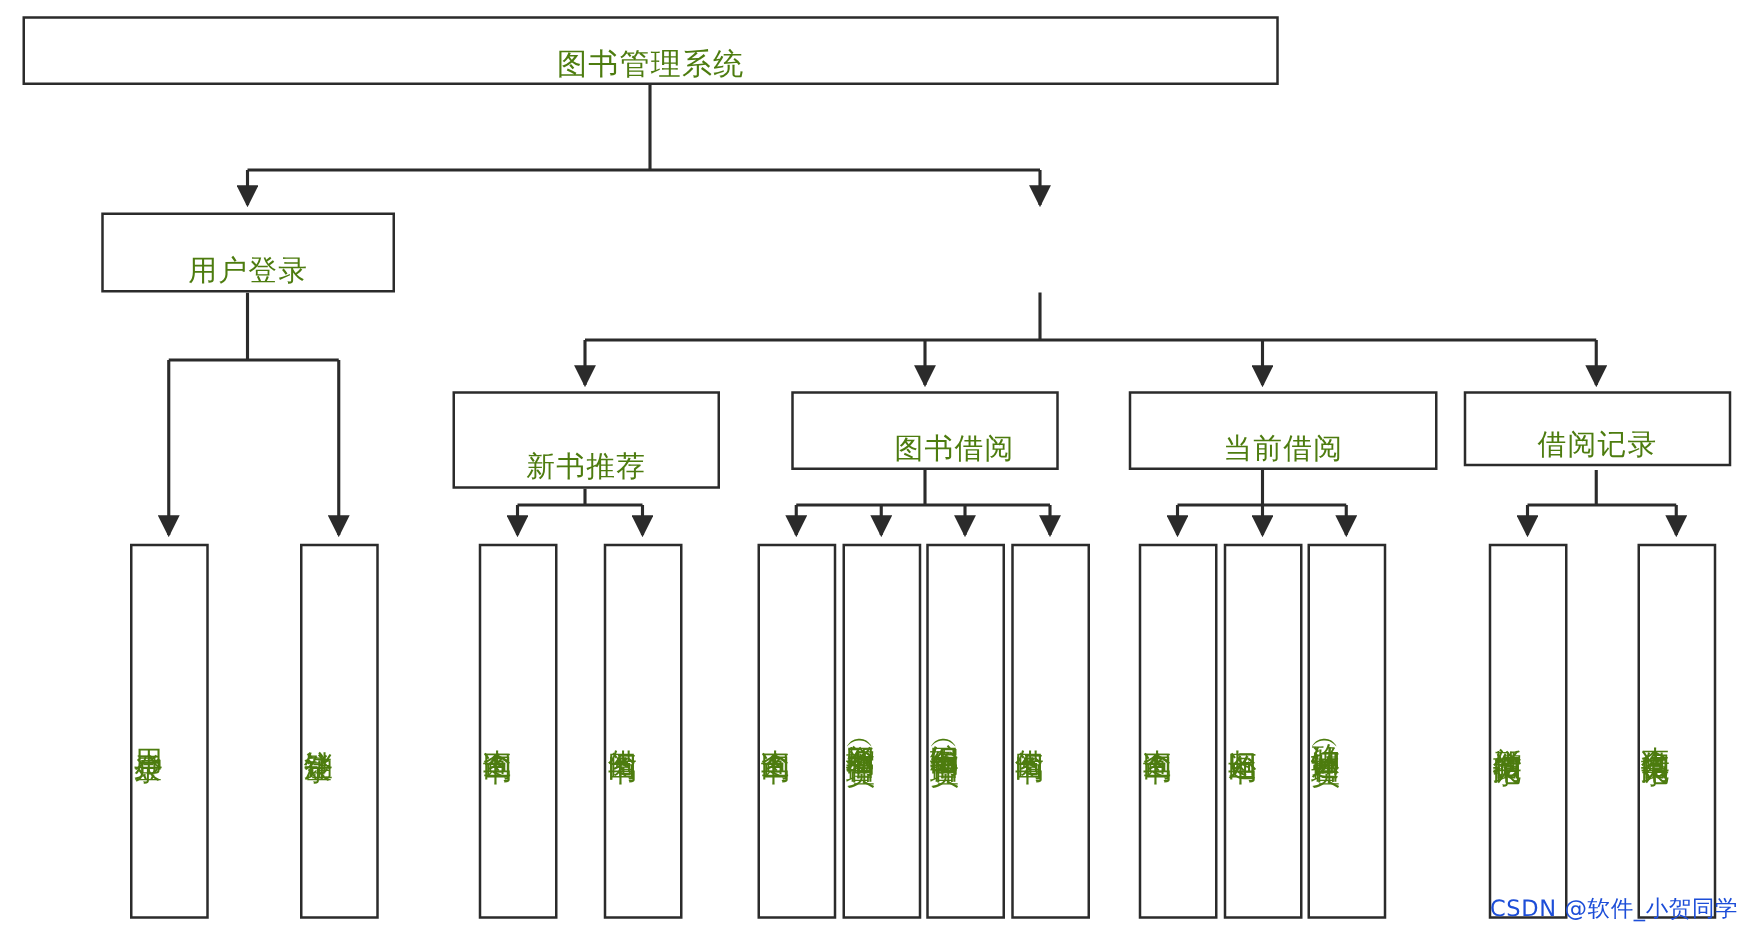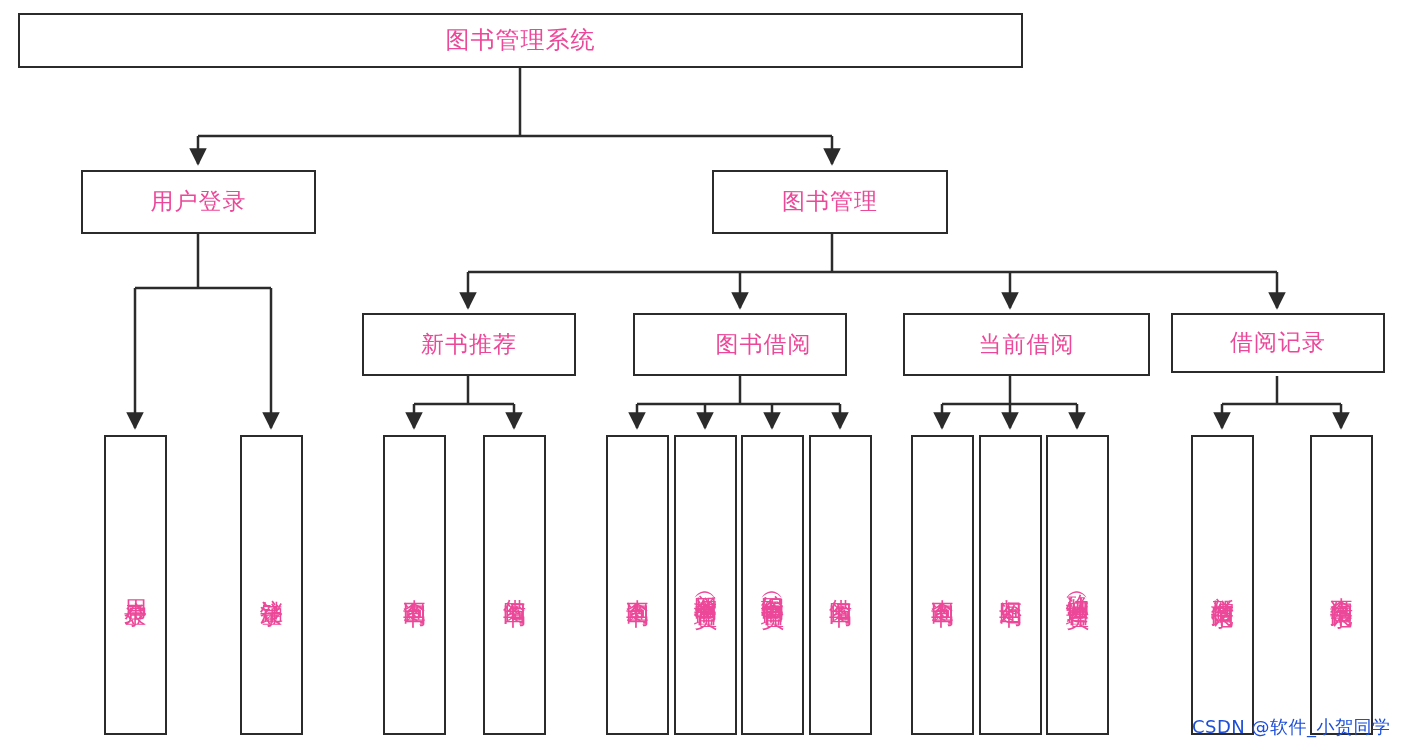--- a/index.html
+++ b/index.html
@@ -27,23 +27,23 @@
     width: 1405px;
     height: 747px;
     pointer-events: none;
   }
   .node {
     position: absolute;
     box-sizing: border-box;
     border: 2.5px solid #2b2b2b;
     background: #ffffff;
     display: flex;
-    align-items: center;
+    align-items: flex-end;
     justify-content: center;
-    color: #ec4899;
+    color: #4d7c0f;
     overflow: hidden;
   }
   .node.horiz {
     font-size: 23px;
     letter-spacing: 1px;
     line-height: 1.2;
   }
   .node.vert {
     writing-mode: vertical-rl;
     text-orientation: upright;
@@ -124,25 +124,22 @@
     </g>
   </svg>
 
   <div class="node horiz root" style="left:18px; top:13px; width:1005px; height:55px;">
     <span class="label">图书管理系统</span>
   </div>
 
   <div class="node horiz" style="left:81px; top:170px; width:235px; height:64px;">
     <span class="label">用户登录</span>
   </div>
-  <div class="node horiz" style="left:712px; top:170px; width:236px; height:64px;">
-    <span class="label">图书管理</span>
-  </div>
 
-  <div class="node horiz" style="left:362px; top:313px; width:214px; height:63px;">
+  <div class="node horiz" style="left:362px; top:313px; width:214px; height:78px;">
     <span class="label">新书推荐</span>
   </div>
   <div class="node horiz" style="left:633px; top:313px; width:214px; height:63px;padding-left:47px;">
     <span class="label">图书借阅</span>
   </div>
   <div class="node horiz" style="left:903px; top:313px; width:247px; height:63px;">
     <span class="label">当前借阅</span>
   </div>
   <div class="node horiz" style="left:1171px; top:313px; width:214px; height:60px;">
     <span class="label">借阅记录</span>

